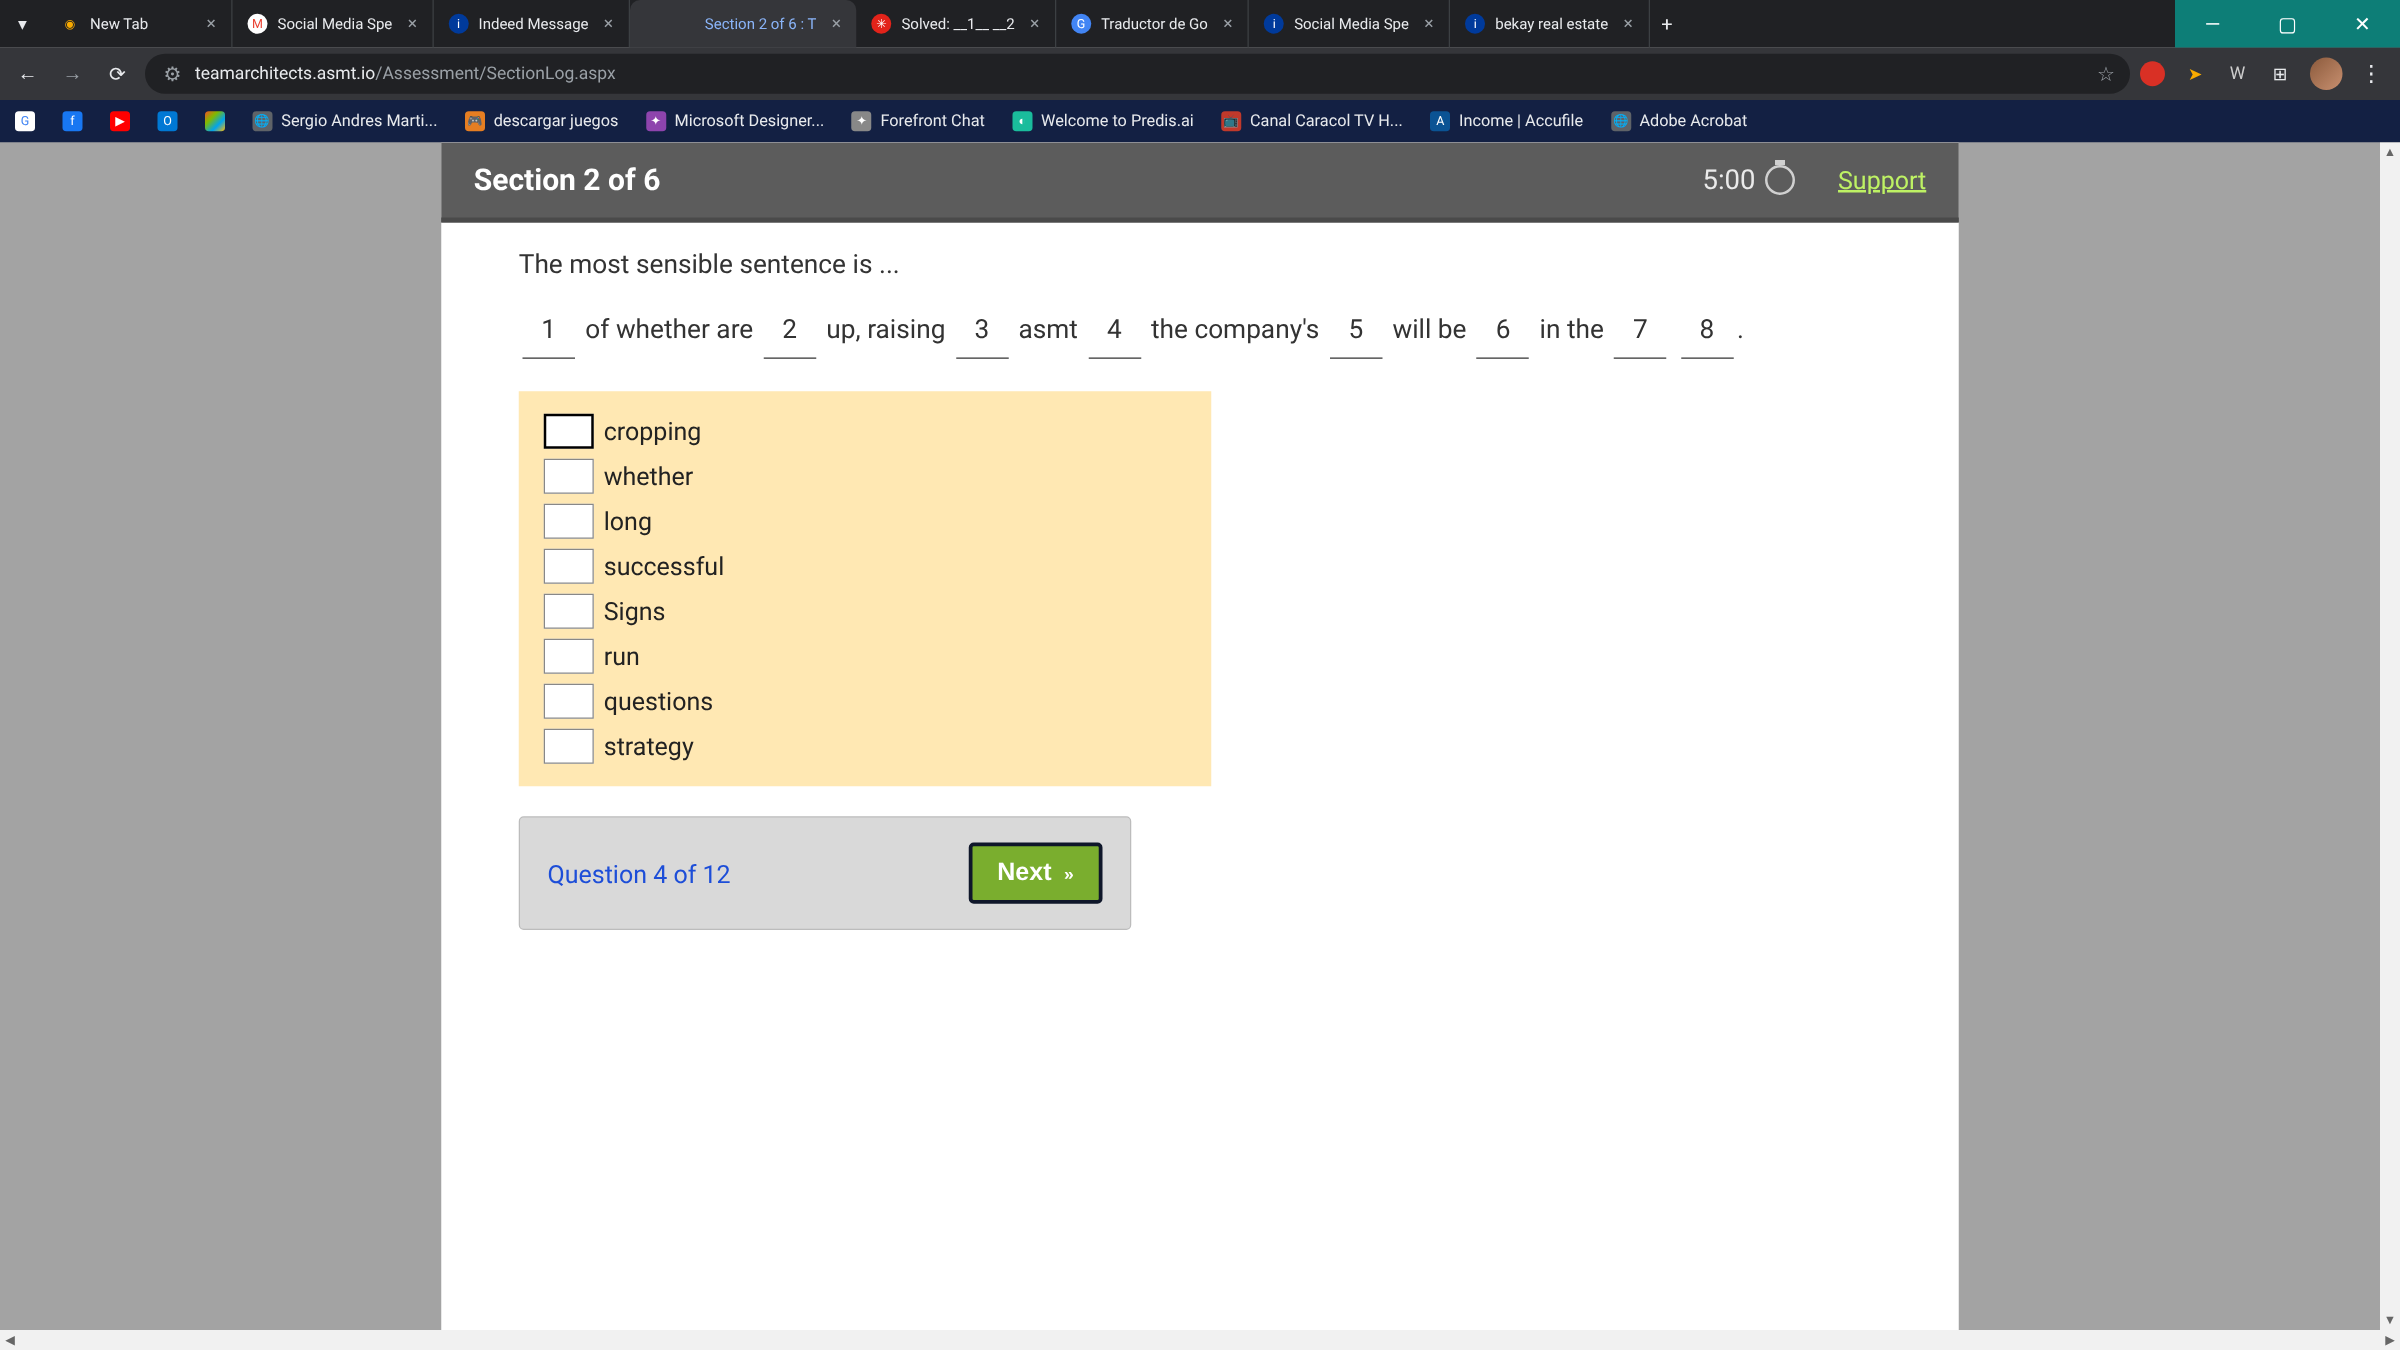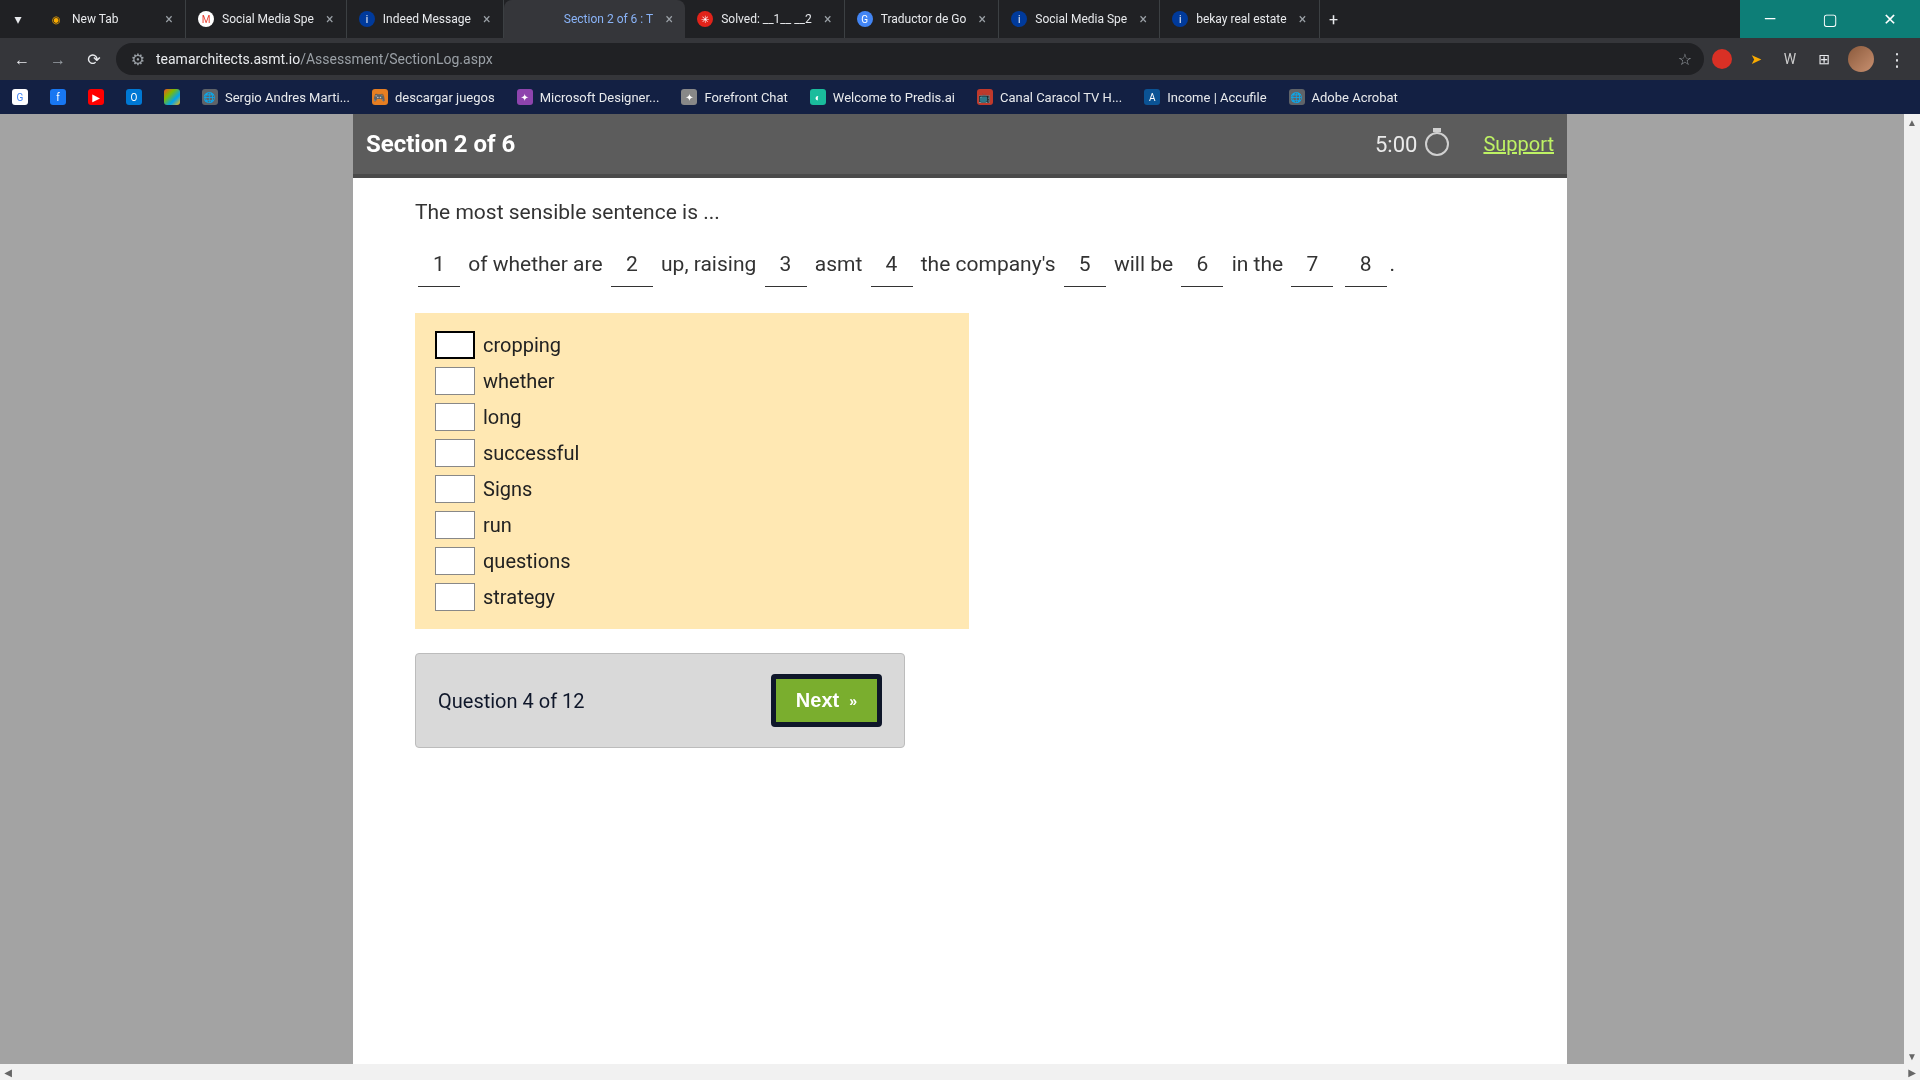--- a/index.html
+++ b/index.html
@@ -197,21 +197,21 @@
     justify-content: center;
     overflow: hidden;
   }
   .page-container {
     width: 1214px;
     background: #fff;
   }
   .section-header {
     background: #5c5c5c;
     color: #fff;
-    padding: 16px 13px;
+    padding: 16px 26px;
     display: flex;
     align-items: center;
     justify-content: space-between;
     border-bottom: 4px solid #4a4a4a;
   }
   .section-title {
     font-size: 24px;
     font-weight: 700;
   }
   .section-right {
@@ -300,26 +300,26 @@
     border: 1px solid #bcbcbc;
     border-radius: 4px;
     margin-top: 24px;
     padding: 20px 22px;
     display: flex;
     align-items: center;
     justify-content: space-between;
   }
   .question-counter {
     font-size: 20px;
-    color: #0f172a;
+    color: #1d4ed8;
   }
   .next-btn {
     background: #7aae2e;
     color: #fff;
-    border: 5px solid #0f172a;
+    border: 3px solid #0f172a;
     border-radius: 4px;
     padding: 10px 20px;
     font-size: 20px;
     font-weight: 700;
     display: flex;
     align-items: center;
     gap: 10px;
   }
   .next-arrows { font-size: 14px; }
   

